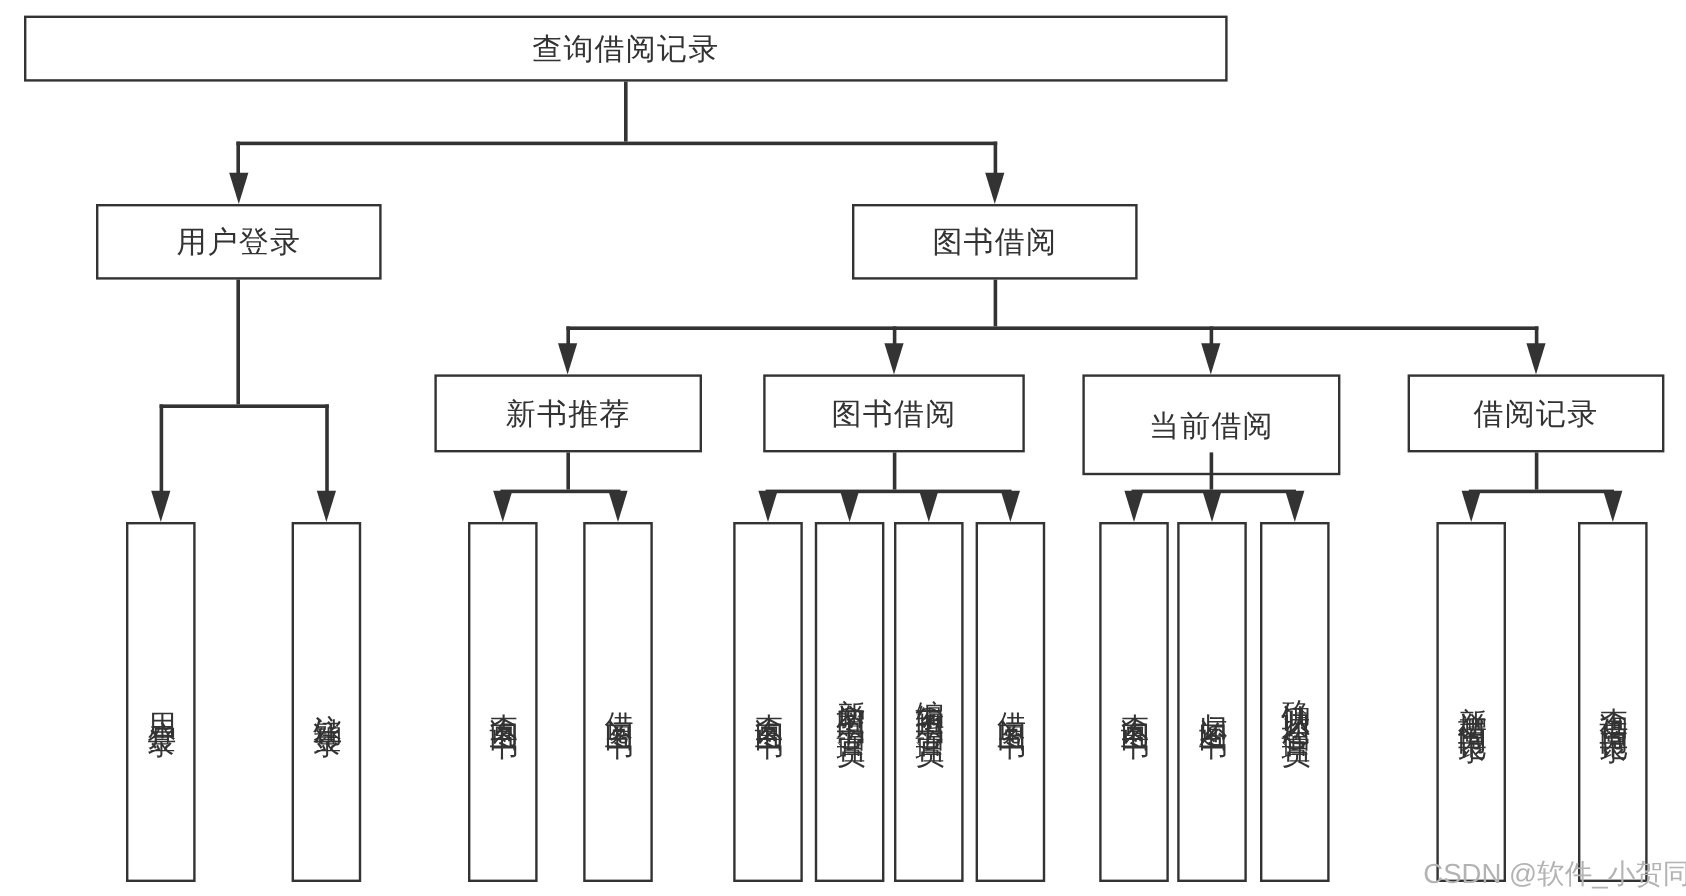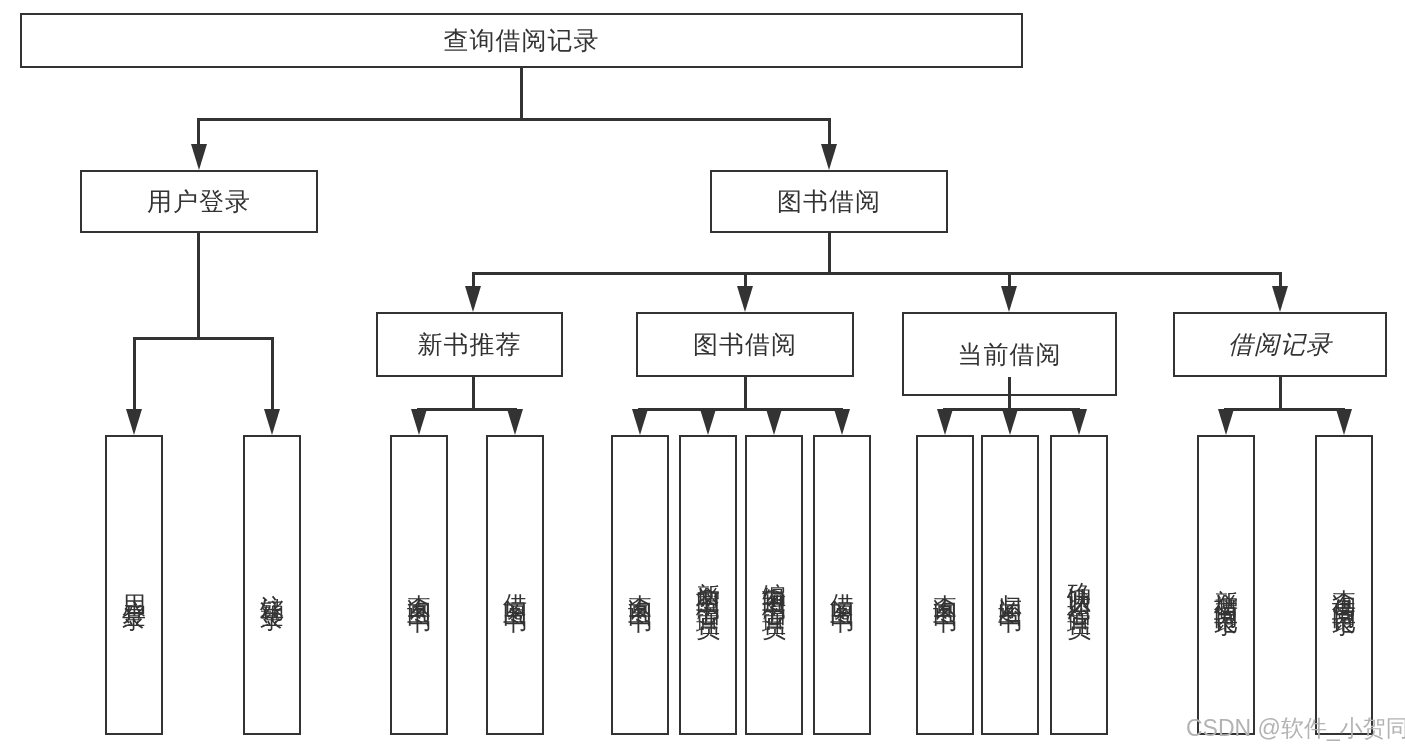--- a/index.html
+++ b/index.html
@@ -47,24 +47,24 @@
   .ar{ 
     position:absolute;width:0;height:0;
     border-left:8px solid transparent;
     border-right:8px solid transparent;
     border-top:26px solid var(--line);
   }
   
   #root   {left:20px;  top:13px;  width:1003px;height:55px;}
   #n-user {left:80px;  top:170px; width:238px; height:63px;}
   #n-mgmt {left:710px; top:170px; width:238px; height:63px;}
-  #n-rec  {left:362px; top:312px; width:187px; height:65px;margin-left:14px;}
+  #n-rec  {left:362px; top:312px; width:223px; height:65px;}
   #n-bor  {left:636px; top:312px; width:218px; height:65px;}
   #n-cur  {left:902px; top:312px; width:215px; height:84px;}
-  #n-recd {left:1173px;top:312px; width:214px; height:65px;font-style:italic;}
+  #n-recd {left:1173px;top:312px; width:214px; height:65px;}
   
   #c1 {left:105px;} #c2 {left:243px;}
   #c3 {left:390px;} #c4 {left:486px;}
   #c5 {left:611px;} #c6 {left:679px;} #c7 {left:745px;} #c8 {left:813px;}
   #c9 {left:916px;} #c10{left:981px;} #c11{left:1050px;}
   #c12{left:1197px;}#c13{left:1315px;}
   
   #l-root-stem{left:520px;top:68px;height:50px;}
   #l-root-h   {left:197px;top:118px;width:634px;}
   #l-user-shaft{left:197px;top:118px;height:30px;}

